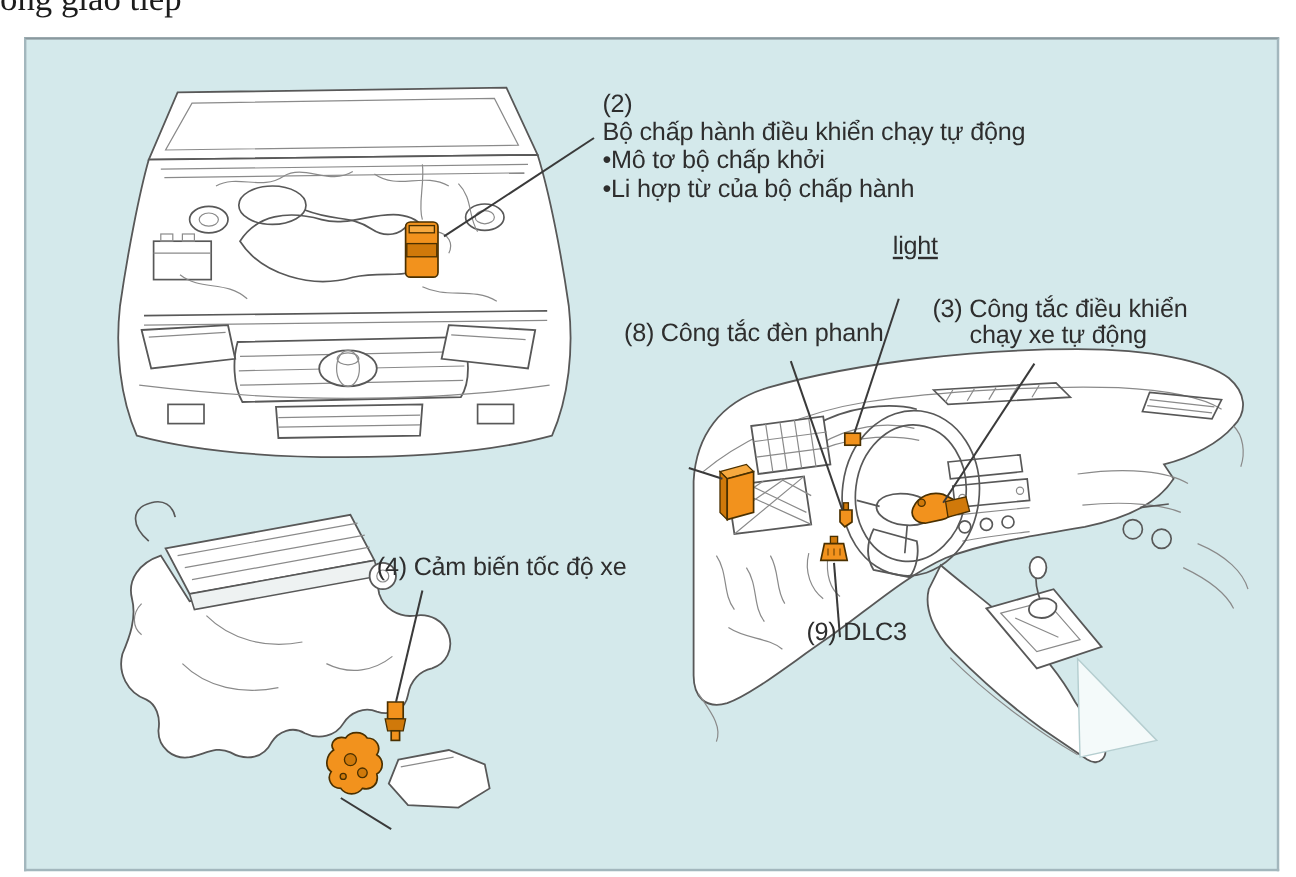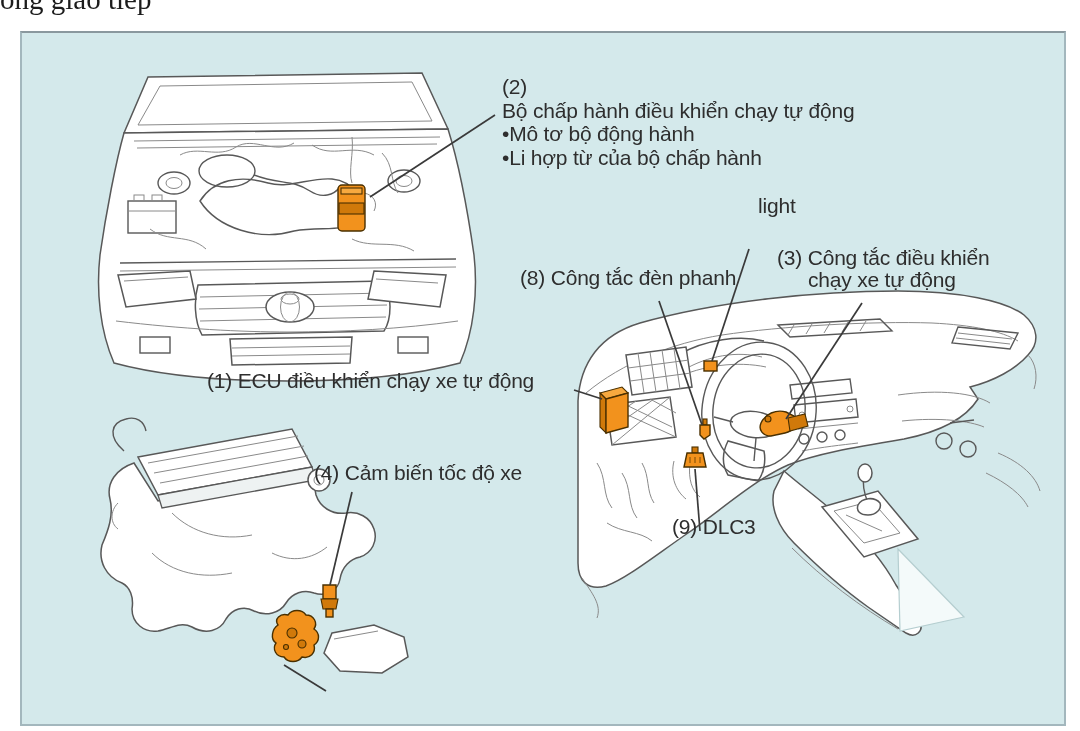--- a/index.html
+++ b/index.html
@@ -246,35 +246,34 @@
       <path class="leader" d="M552,357 L580,366"></path>
       <path class="leader" d="M330,459 L308,552"></path>
       <path class="leader" d="M678,498 L673,436"></path>
       <path class="leader" d="M262,632 L304,658"></path>
     </g>
   </svg>
 
   <div class="lbl" style="left:480px;top:42px;">
     <div>(2)</div>
     <div>Bộ chấp hành điều khiển chạy tự động</div>
-    <div>•Mô tơ bộ động hành</div>
+    <div>•Mô tơ bộ chấp khởi</div>
     <div>•Li hợp từ của bộ chấp hành</div>
   </div>
 
   <div class="lbl" style="left:708px;top:162px;line-height:22.5px;">
-    <div style="margin-left:28px;">light</div>
+    <div style="margin-left:14px;text-decoration:underline;">light</div>
   </div>
 
   <div class="lbl" style="left:755px;top:214px;line-height:22px;">
     <div>(3) Công tắc điều khiển</div>
     <div style="margin-left:31px;">chạy xe tự động</div>
   </div>
 
   <div class="lbl" style="left:498px;top:233px;">(8) Công tắc đèn phanh</div>
 
-  <div class="lbl" style="left:185px;top:336px;">(1) ECU điều khiển chạy xe tự động</div>
 
   <div class="lbl" style="left:292px;top:428px;">(4) Cảm biến tốc độ xe</div>
 
   <div class="lbl" style="left:650px;top:482px;">(9) DLC3</div>
 
 
 </div>
 
 </body></html>

